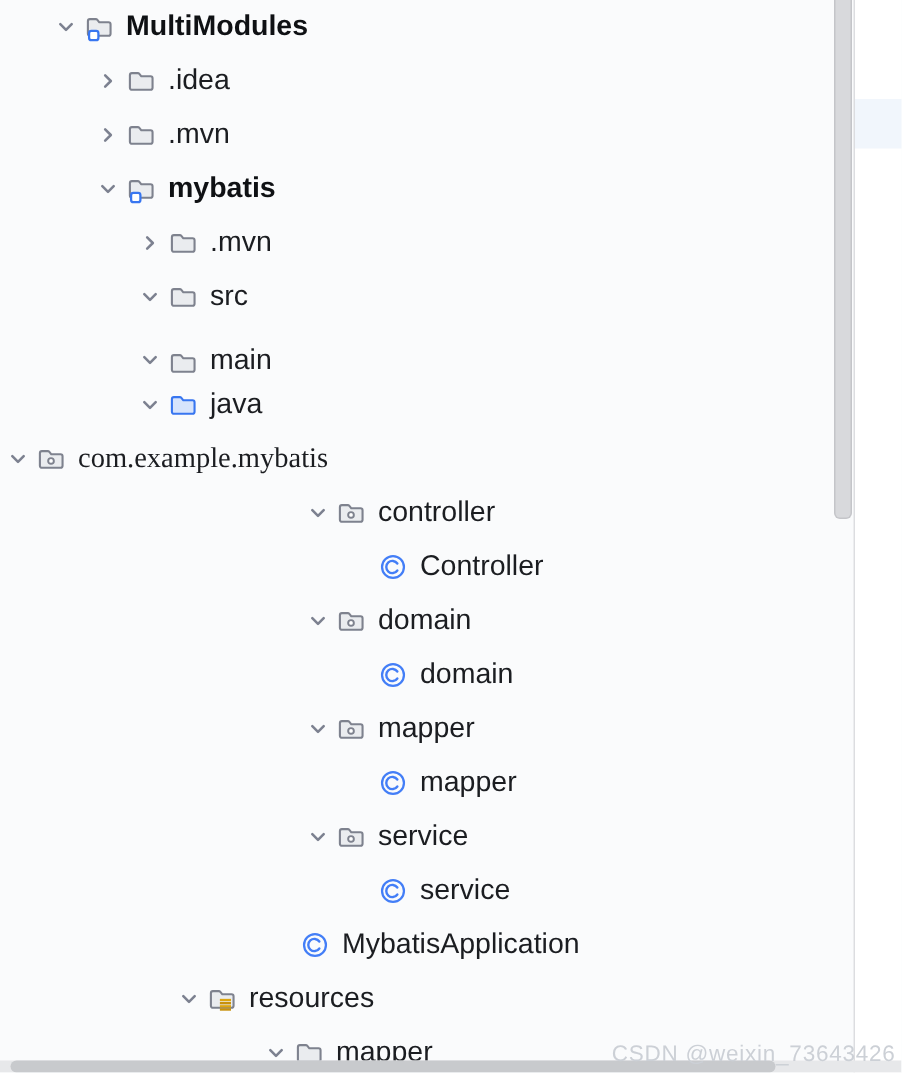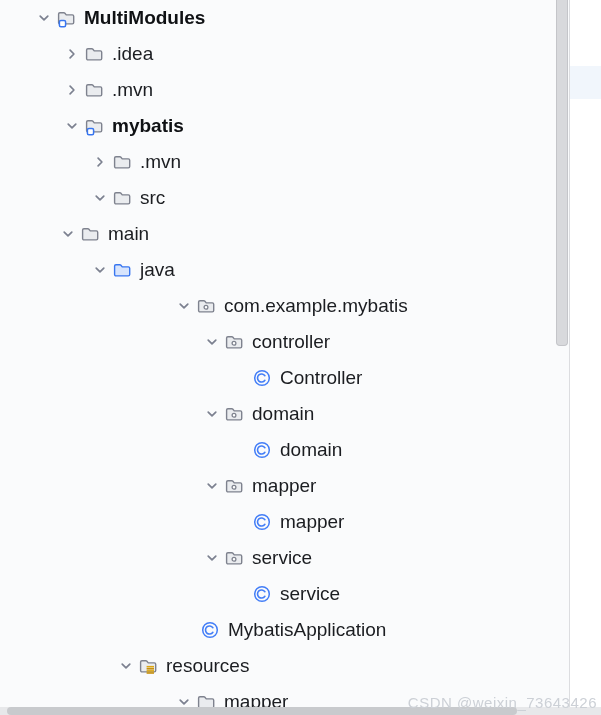--- a/index.html
+++ b/index.html
@@ -148,21 +148,21 @@
             <path d="M4.2 6.1 8 9.9l3.8-3.8" fill="none" stroke="#7c8190" stroke-width="1.7" stroke-linecap="round" stroke-linejoin="round"></path>
           </svg>
         </span>
         <span class="ic">
           <svg width="20" height="20" viewBox="0 0 20 20">
             <path d="M2.6 6.1c0-.75.6-1.35 1.35-1.35h3.9c.4 0 .8.18 1.06.5l1.32 1.62h6.12c.75 0 1.35.6 1.35 1.35v6.3c0 .75-.6 1.35-1.35 1.35H3.95c-.75 0-1.35-.6-1.35-1.35z" fill="#eaecef" stroke="#7e828e" stroke-width="1.4" stroke-linejoin="round"></path>
           </svg>
         </span>
         <span class="lbl">src</span>
       </div>
-      <div class="row" style="padding-left: 56px;">
+      <div class="row" style="padding-left: 88px; align-items: flex-end;">
         <span class="chev">
           <svg width="16" height="16" viewBox="0 0 16 16">
             <path d="M4.2 6.1 8 9.9l3.8-3.8" fill="none" stroke="#7c8190" stroke-width="1.7" stroke-linecap="round" stroke-linejoin="round"></path>
           </svg>
         </span>
         <span class="ic">
           <svg width="20" height="20" viewBox="0 0 20 20">
             <path d="M2.6 6.1c0-.75.6-1.35 1.35-1.35h3.9c.4 0 .8.18 1.06.5l1.32 1.62h6.12c.75 0 1.35.6 1.35 1.35v6.3c0 .75-.6 1.35-1.35 1.35H3.95c-.75 0-1.35-.6-1.35-1.35z" fill="#eaecef" stroke="#7e828e" stroke-width="1.4" stroke-linejoin="round"></path>
           </svg>
         </span>
@@ -174,21 +174,21 @@
             <path d="M4.2 6.1 8 9.9l3.8-3.8" fill="none" stroke="#7c8190" stroke-width="1.7" stroke-linecap="round" stroke-linejoin="round"></path>
           </svg>
         </span>
         <span class="ic">
           <svg width="20" height="20" viewBox="0 0 20 20">
             <path d="M2.6 6.1c0-.75.6-1.35 1.35-1.35h3.9c.4 0 .8.18 1.06.5l1.32 1.62h6.12c.75 0 1.35.6 1.35 1.35v6.3c0 .75-.6 1.35-1.35 1.35H3.95c-.75 0-1.35-.6-1.35-1.35z" fill="#d7e4fc" stroke="#3876f0" stroke-width="1.4" stroke-linejoin="round"></path>
           </svg>
         </span>
         <span class="lbl">java</span>
       </div>
-      <div class="row selected" style="padding-left: 172px;">
+      <div class="row selected" style=" font-family: Liberation Serif, serif;">
         <span class="chev">
           <svg width="16" height="16" viewBox="0 0 16 16">
             <path d="M4.2 6.1 8 9.9l3.8-3.8" fill="none" stroke="#7c8190" stroke-width="1.7" stroke-linecap="round" stroke-linejoin="round"></path>
           </svg>
         </span>
         <span class="ic">
           <svg width="20" height="20" viewBox="0 0 20 20">
             <path d="M2.6 6.1c0-.75.6-1.35 1.35-1.35h3.9c.4 0 .8.18 1.06.5l1.32 1.62h6.12c.75 0 1.35.6 1.35 1.35v6.3c0 .75-.6 1.35-1.35 1.35H3.95c-.75 0-1.35-.6-1.35-1.35z" fill="#eaecef" stroke="#7e828e" stroke-width="1.4" stroke-linejoin="round"></path>
             <circle cx="10" cy="11.3" r="1.9" fill="#ffffff" stroke="#7e828e" stroke-width="1.3"></circle>
           </svg>

